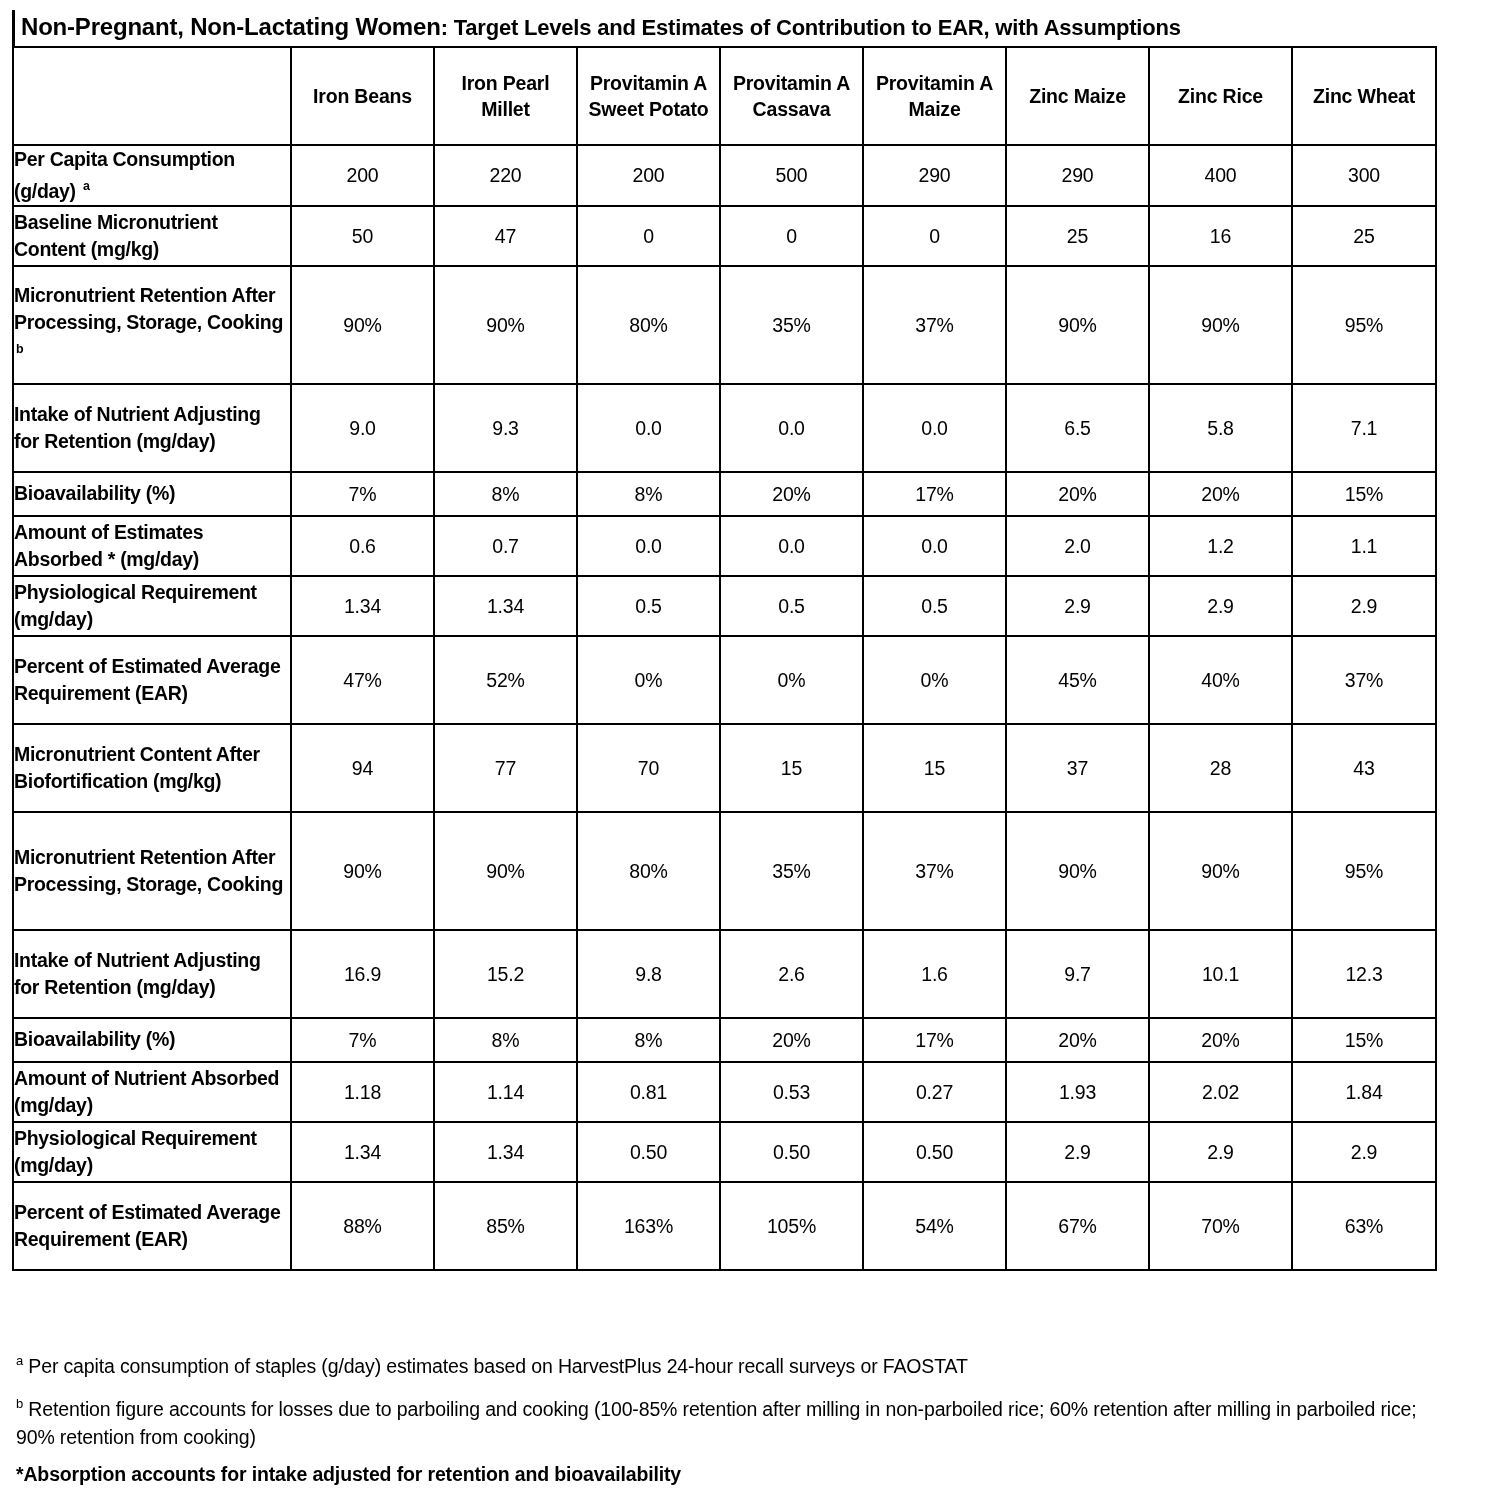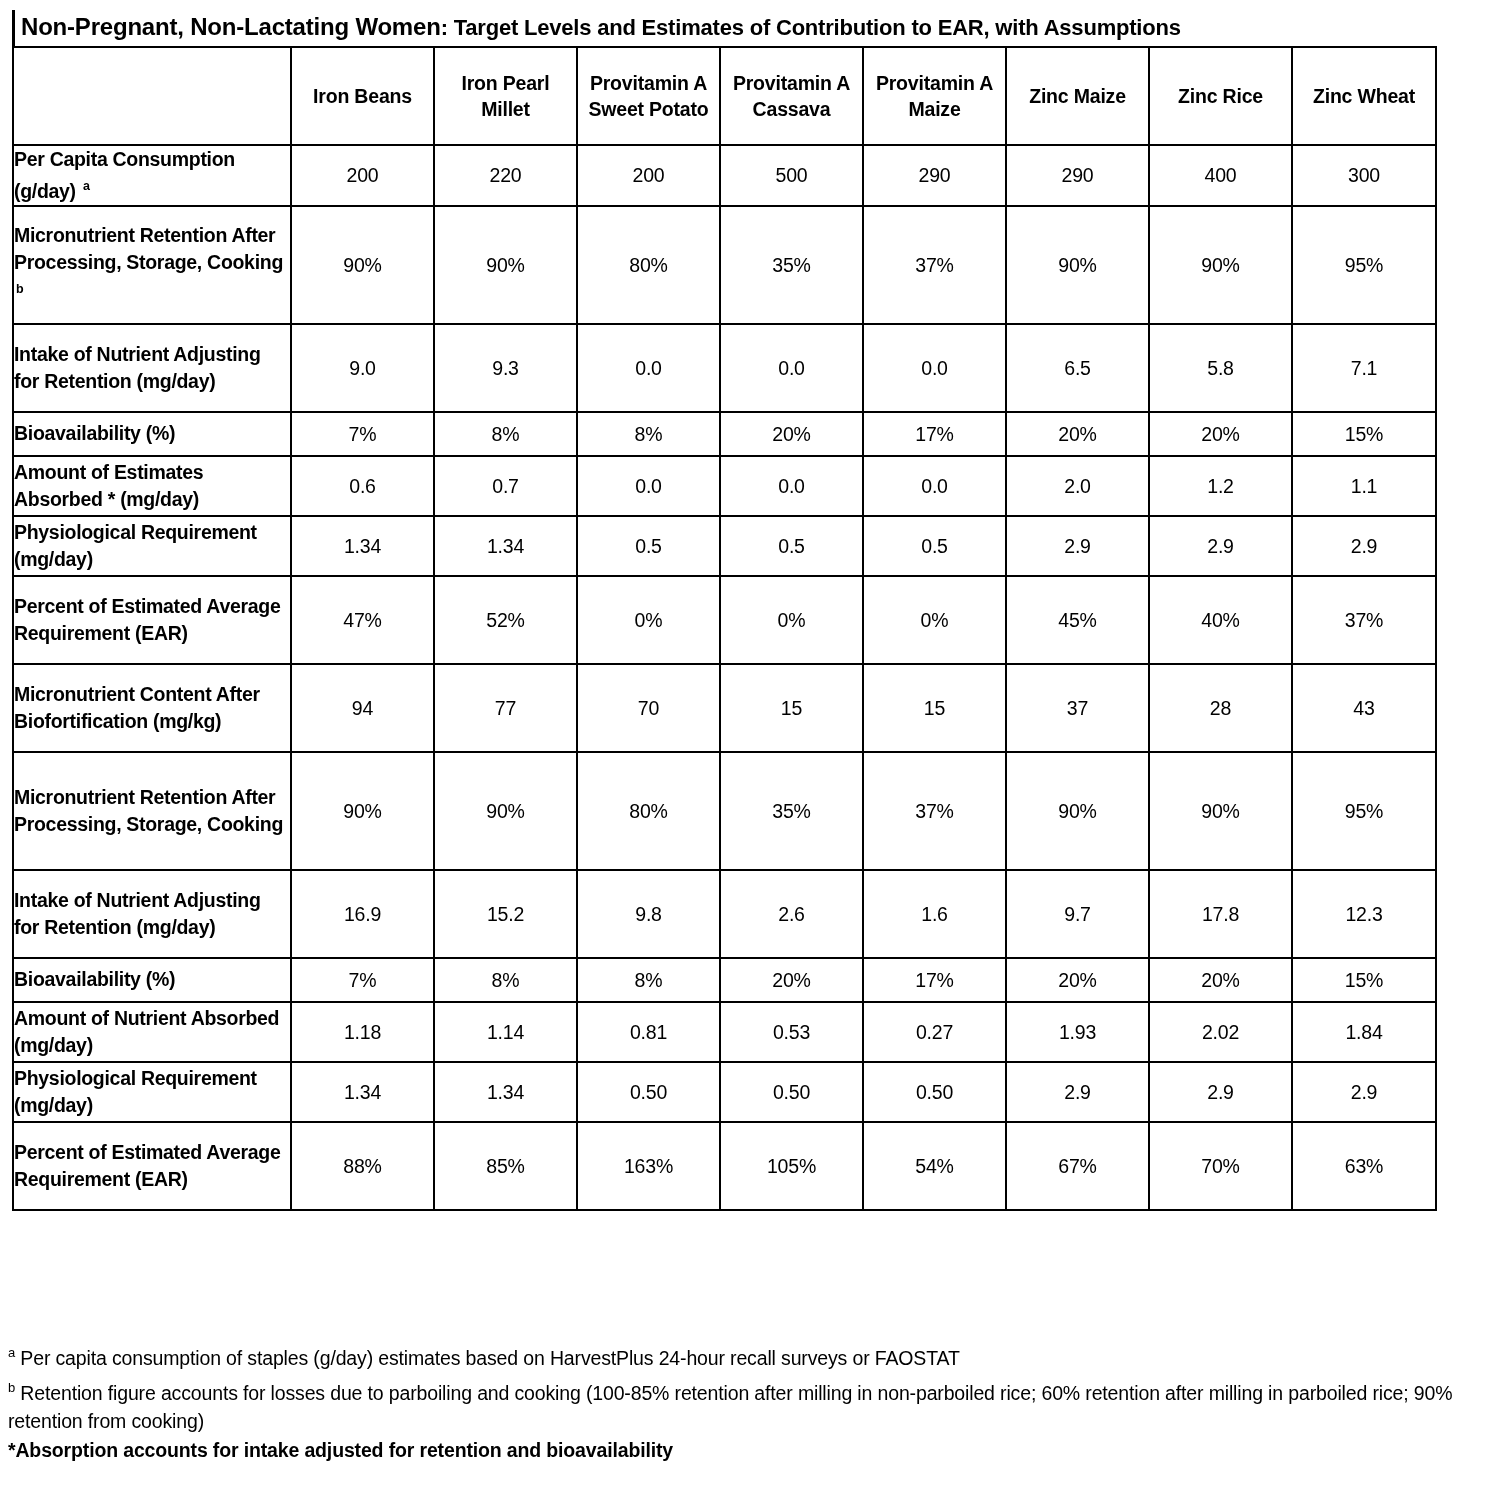--- a/index.html
+++ b/index.html
@@ -100,21 +100,21 @@
   
   .footnotes {
     position: absolute;
     left: 8px;
     top: 1338px;
     width: 1460px;
     font-size: 19.5px;
     line-height: 29px;
     letter-spacing: -0.15px;
   }
-  .footnotes p { margin: 0; padding: 0; }
+  .footnotes p { margin: 8px; padding: 0; }
   .fn-sup {
     font-size: 13px;
     vertical-align: super;
   }
   .fn-star { font-weight: bold; }
 </style>
 </head>
 <body>
 
 <div class="page">
@@ -153,20 +153,31 @@
           <td class="rowlabel">Per Capita Consumption (g/day) <sup class="fn">a</sup></td>
           <td class="val">200</td>
           <td class="val">220</td>
           <td class="val">200</td>
           <td class="val">500</td>
           <td class="val">290</td>
           <td class="val">290</td>
           <td class="val">400</td>
           <td class="val">300</td>
         </tr>
+        <tr style="height: 60px;">
+          <td class="rowlabel">Baseline Micronutrient Content (mg/kg)</td>
+          <td class="val">50</td>
+          <td class="val">47</td>
+          <td class="val">0</td>
+          <td class="val">0</td>
+          <td class="val">0</td>
+          <td class="val">25</td>
+          <td class="val">16</td>
+          <td class="val">25</td>
+        </tr>
         <tr style="height: 118px;">
           <td class="rowlabel">Micronutrient Retention After Processing, Storage, Cooking <sup class="fn">b</sup></td>
           <td class="val">90%</td>
           <td class="val">90%</td>
           <td class="val">80%</td>
           <td class="val">35%</td>
           <td class="val">37%</td>
           <td class="val">90%</td>
           <td class="val">90%</td>
           <td class="val">95%</td>
@@ -249,21 +260,21 @@
           <td class="val">95%</td>
         </tr>
         <tr style="height: 88px;">
           <td class="rowlabel">Intake of Nutrient Adjusting for Retention (mg/day)</td>
           <td class="val">16.9</td>
           <td class="val">15.2</td>
           <td class="val">9.8</td>
           <td class="val">2.6</td>
           <td class="val">1.6</td>
           <td class="val">9.7</td>
-          <td class="val">17.8</td>
+          <td class="val">10.1</td>
           <td class="val">12.3</td>
         </tr>
         <tr style="height: 44px;">
           <td class="rowlabel">Bioavailability (%)</td>
           <td class="val">7%</td>
           <td class="val">8%</td>
           <td class="val">8%</td>
           <td class="val">20%</td>
           <td class="val">17%</td>
           <td class="val">20%</td>

